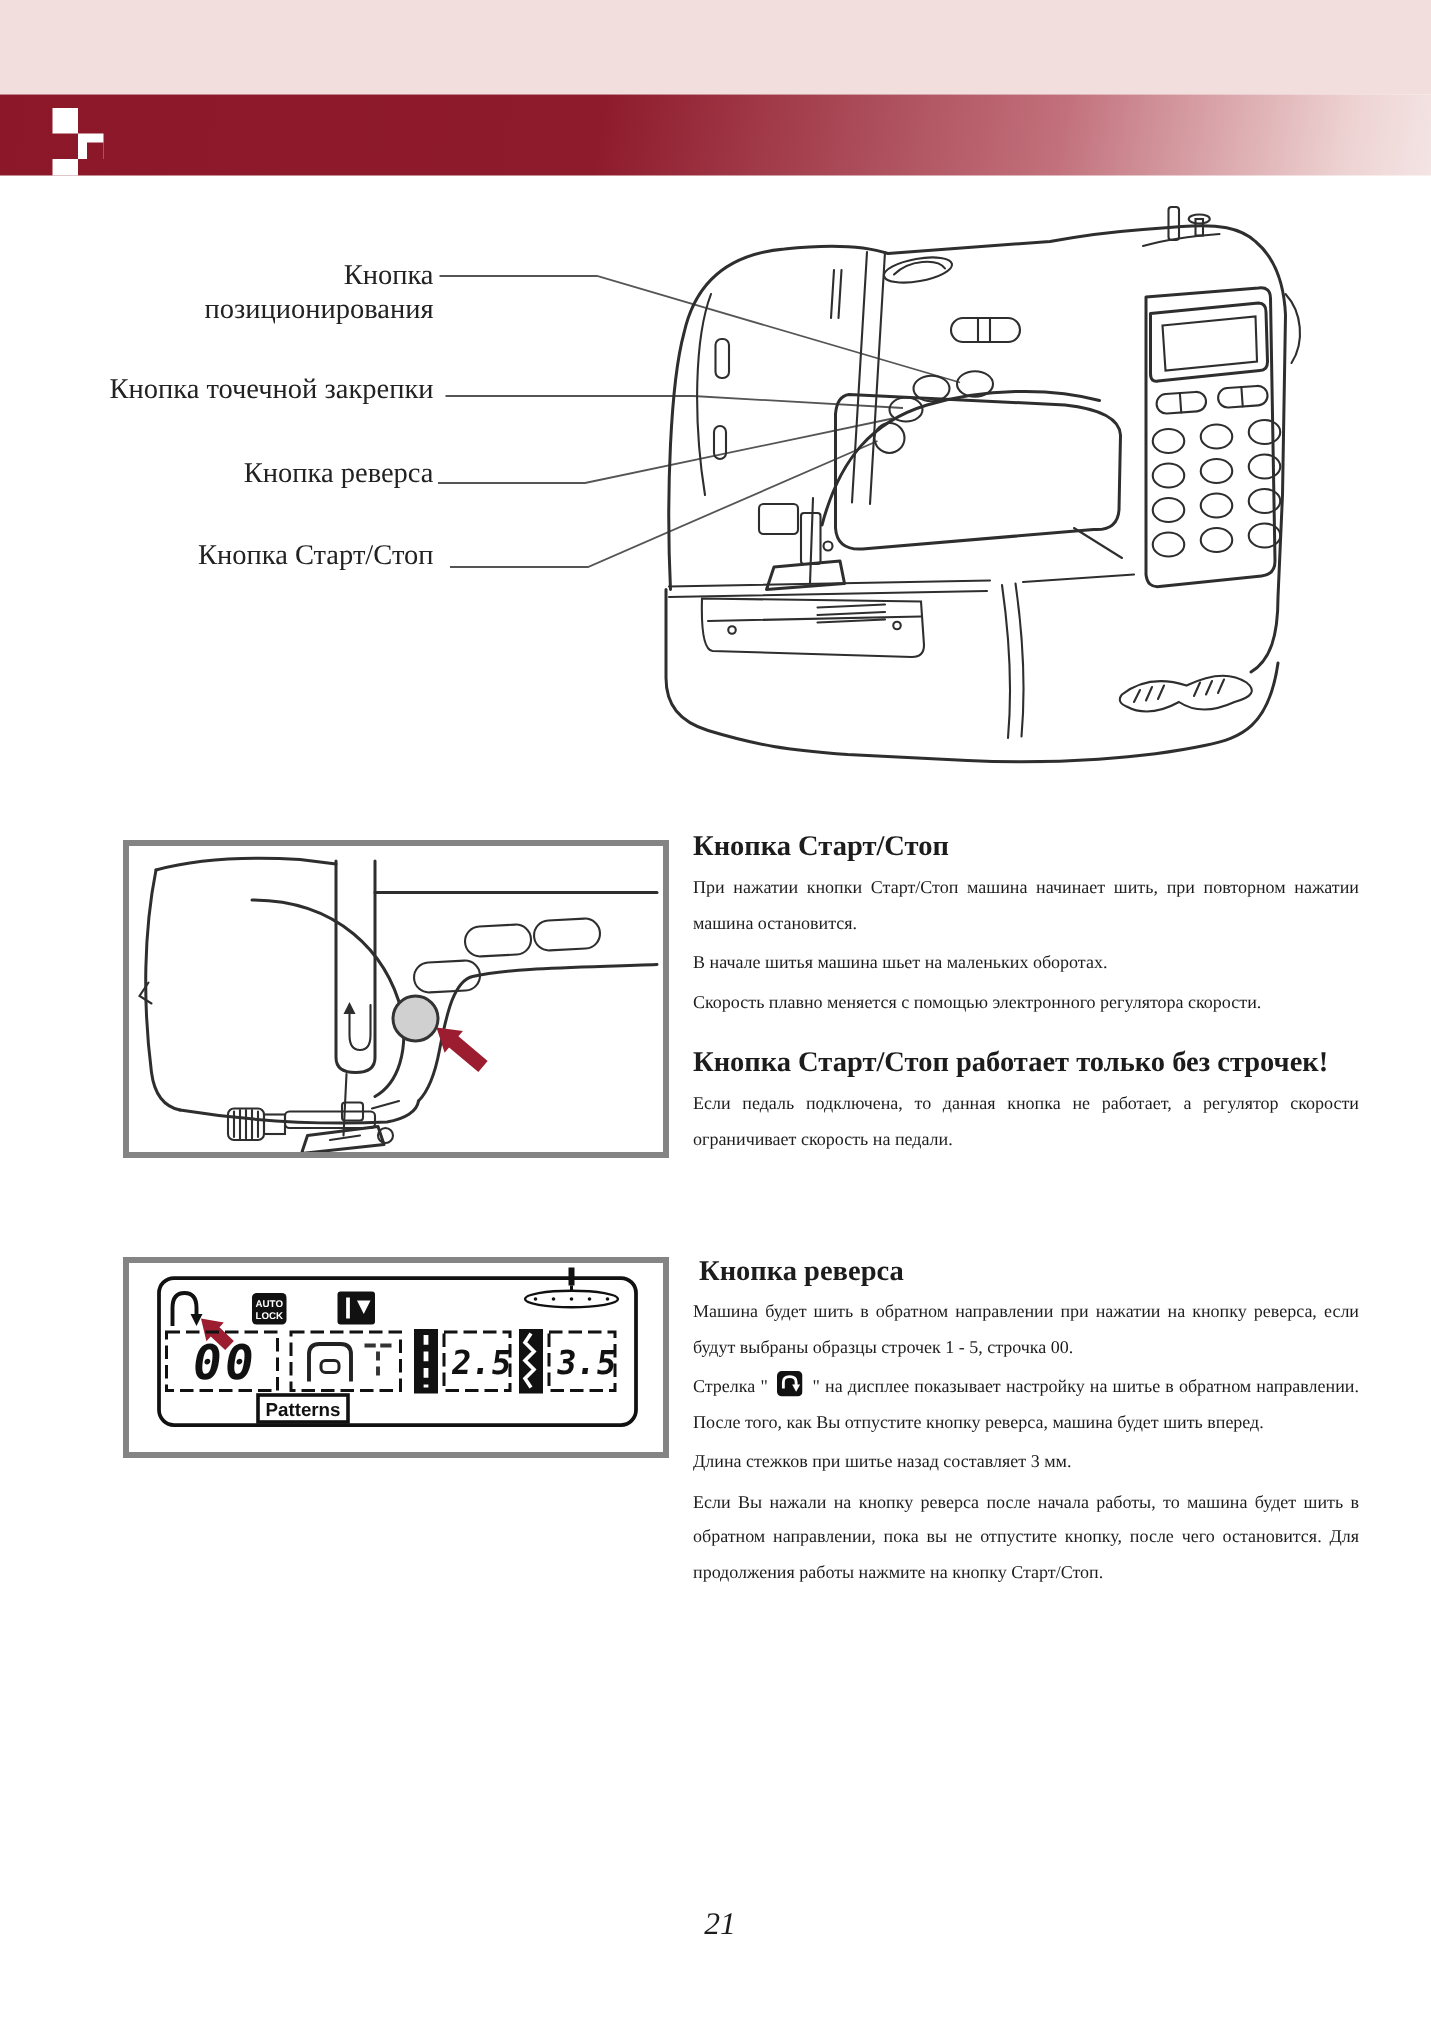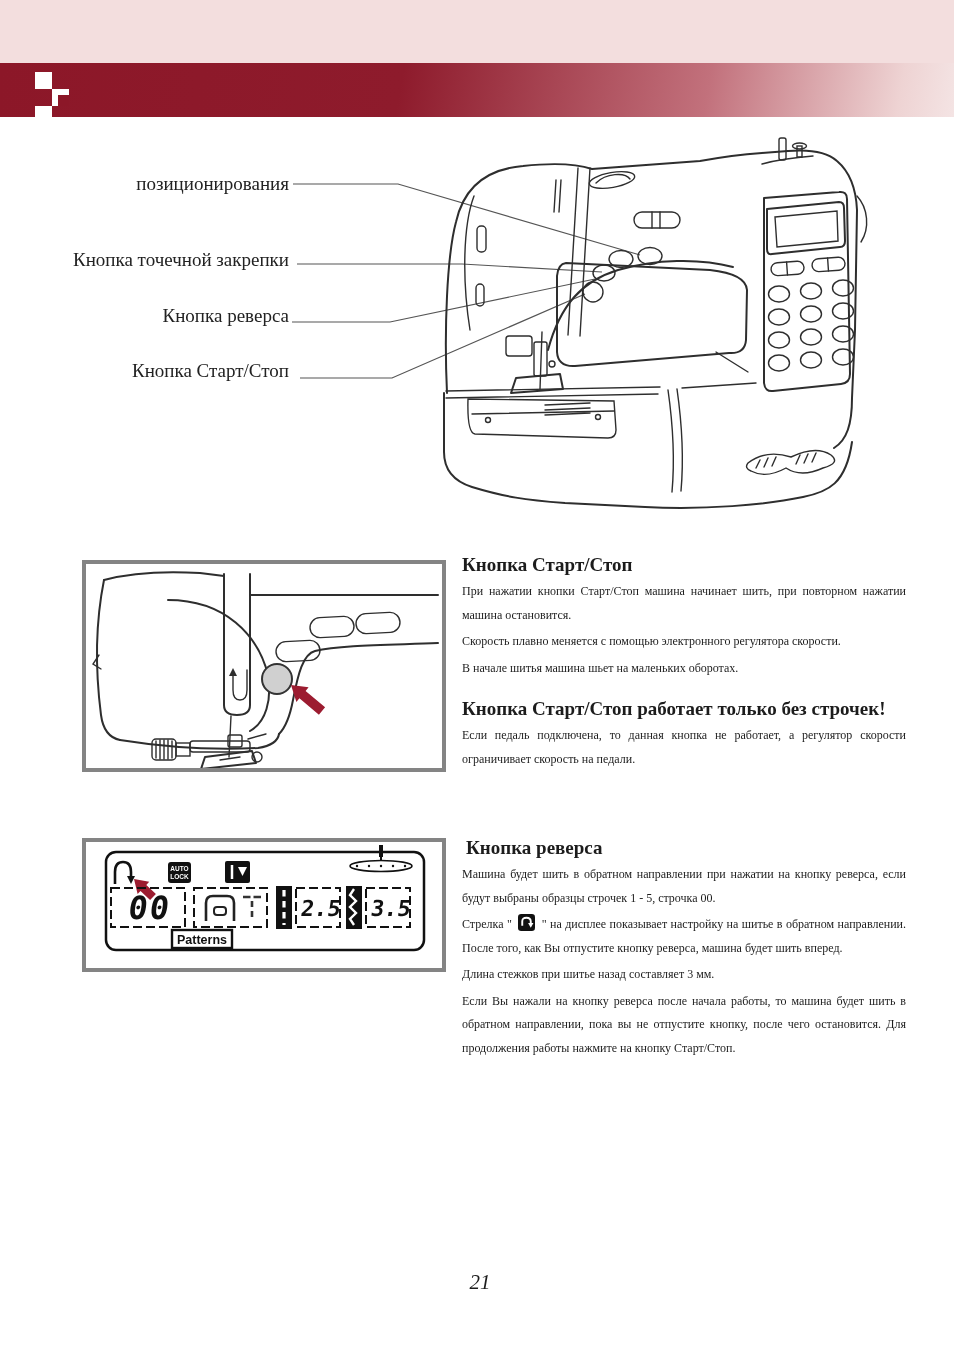--- a/index.html
+++ b/index.html
@@ -115,20 +115,21 @@
           <circle class="thin" cx="598" cy="417" r="2.5"></circle>
       </g>
       <g>
         <path class="thin" d="M748,463 Q766,449 791,457 Q816,445 831,455 Q841,463 823,468 Q801,478 786,468 Q766,479 751,471 Q744,468 748,463 Z"></path>
         <path class="thin" d="M760,460 L756,468 M768,458 L764,467 M776,457 L772,466 M800,455 L796,464 M808,454 L804,463 M816,453 L812,462"></path>
       </g>
     </g>
   </svg>
 
   <div class="dlabel" style="top:172px;">
+    <div>Кнопка</div>
     <div>позиционирования</div>
   </div>
   <div class="dlabel" style="top:248px;">Кнопка точечной закрепки</div>
   <div class="dlabel" style="top:304px;">Кнопка реверса</div>
   <div class="dlabel" style="top:359px;">Кнопка Старт/Стоп</div>
 
   <div class="frame" style="left:82px;top:560px;width:364px;height:212px;">
     <svg width="356" height="204" viewBox="86 564 356 204">
       <path class="ink" d="M104,580 C130,573 165,571 200,573 L224,576"></path>
       <path class="ink" d="M224,574 L224,705 Q224,715 237,715 Q250,715 250,705 L250,574"></path>
@@ -212,22 +213,22 @@
       <g>
         <rect x="172" y="930" width="60" height="18" fill="#fff" stroke="#111" stroke-width="2.4"></rect>
         <text x="202" y="944" font-family="Liberation Sans, sans-serif" font-weight="bold" font-size="12.5" fill="#111" text-anchor="middle">Patterns</text>
       </g>
     </svg>
   </div>
 
   <div class="col" style="top:553px;">
     <div class="sec-h">Кнопка Старт/Стоп</div>
     <div class="para">При нажатии кнопки Старт/Стоп машина начинает шить, при повторном нажатии машина остановится.</div>
+    <div class="para">В начале шитья машина шьет на маленьких оборотах.</div>
     <div class="para">Скорость плавно меняется с помощью электронного регулятора скорости.</div>
-    <div class="para">В начале шитья машина шьет на маленьких оборотах.</div>
     <div class="sec-h warn-h">Кнопка Старт/Стоп работает только без строчек!</div>
     <div class="para">Если педаль подключена, то данная кнопка не работает, а регулятор скорости ограничивает скорость на педали.</div>
   </div>
 
   <div class="col" style="top:836px;">
     <div class="sec-h" style="padding-left:4px;">Кнопка реверса</div>
     <div class="para">Машина будет шить в обратном направлении при нажатии на кнопку реверса, если будут выбраны образцы строчек 1 - 5, строчка 00.</div>
     <div class="para"><span>Стрелка " </span><svg class="inline-icon" width="17" height="17" viewBox="0 0 16 16">
           <rect x="0" y="0" width="16" height="16" rx="3" fill="#111"></rect>
           <path d="M4,11 L4,7 Q4,3.5 8,3.5 Q12,3.5 12,7 L12,9" fill="none" stroke="#fff" stroke-width="1.8"></path>

